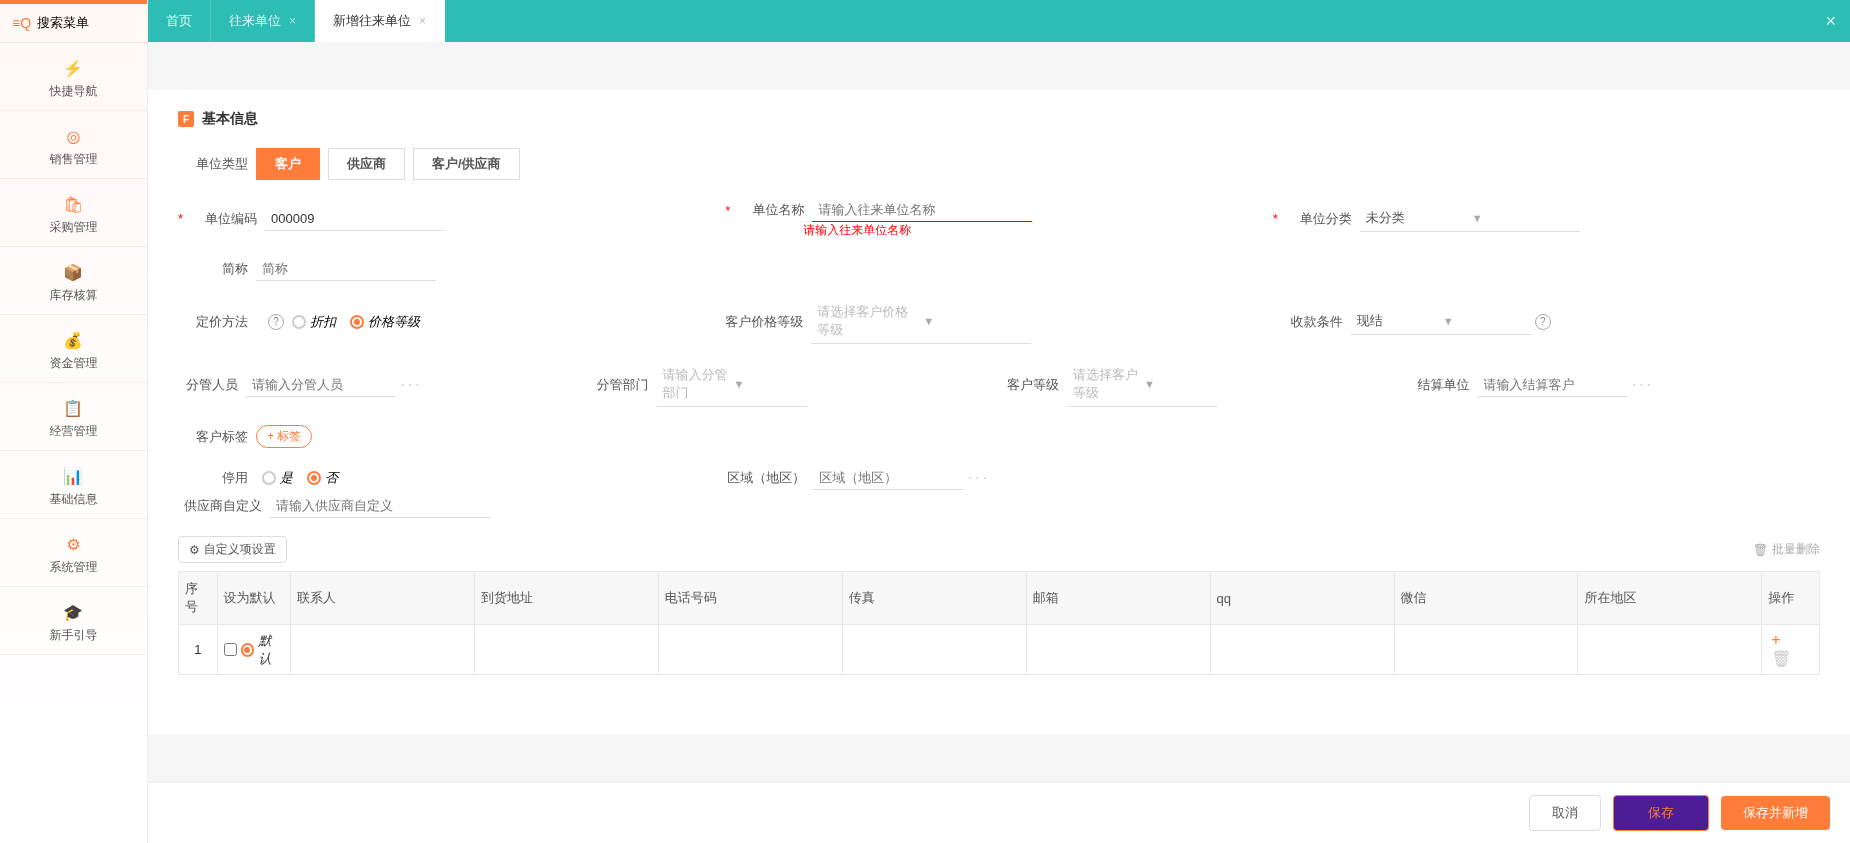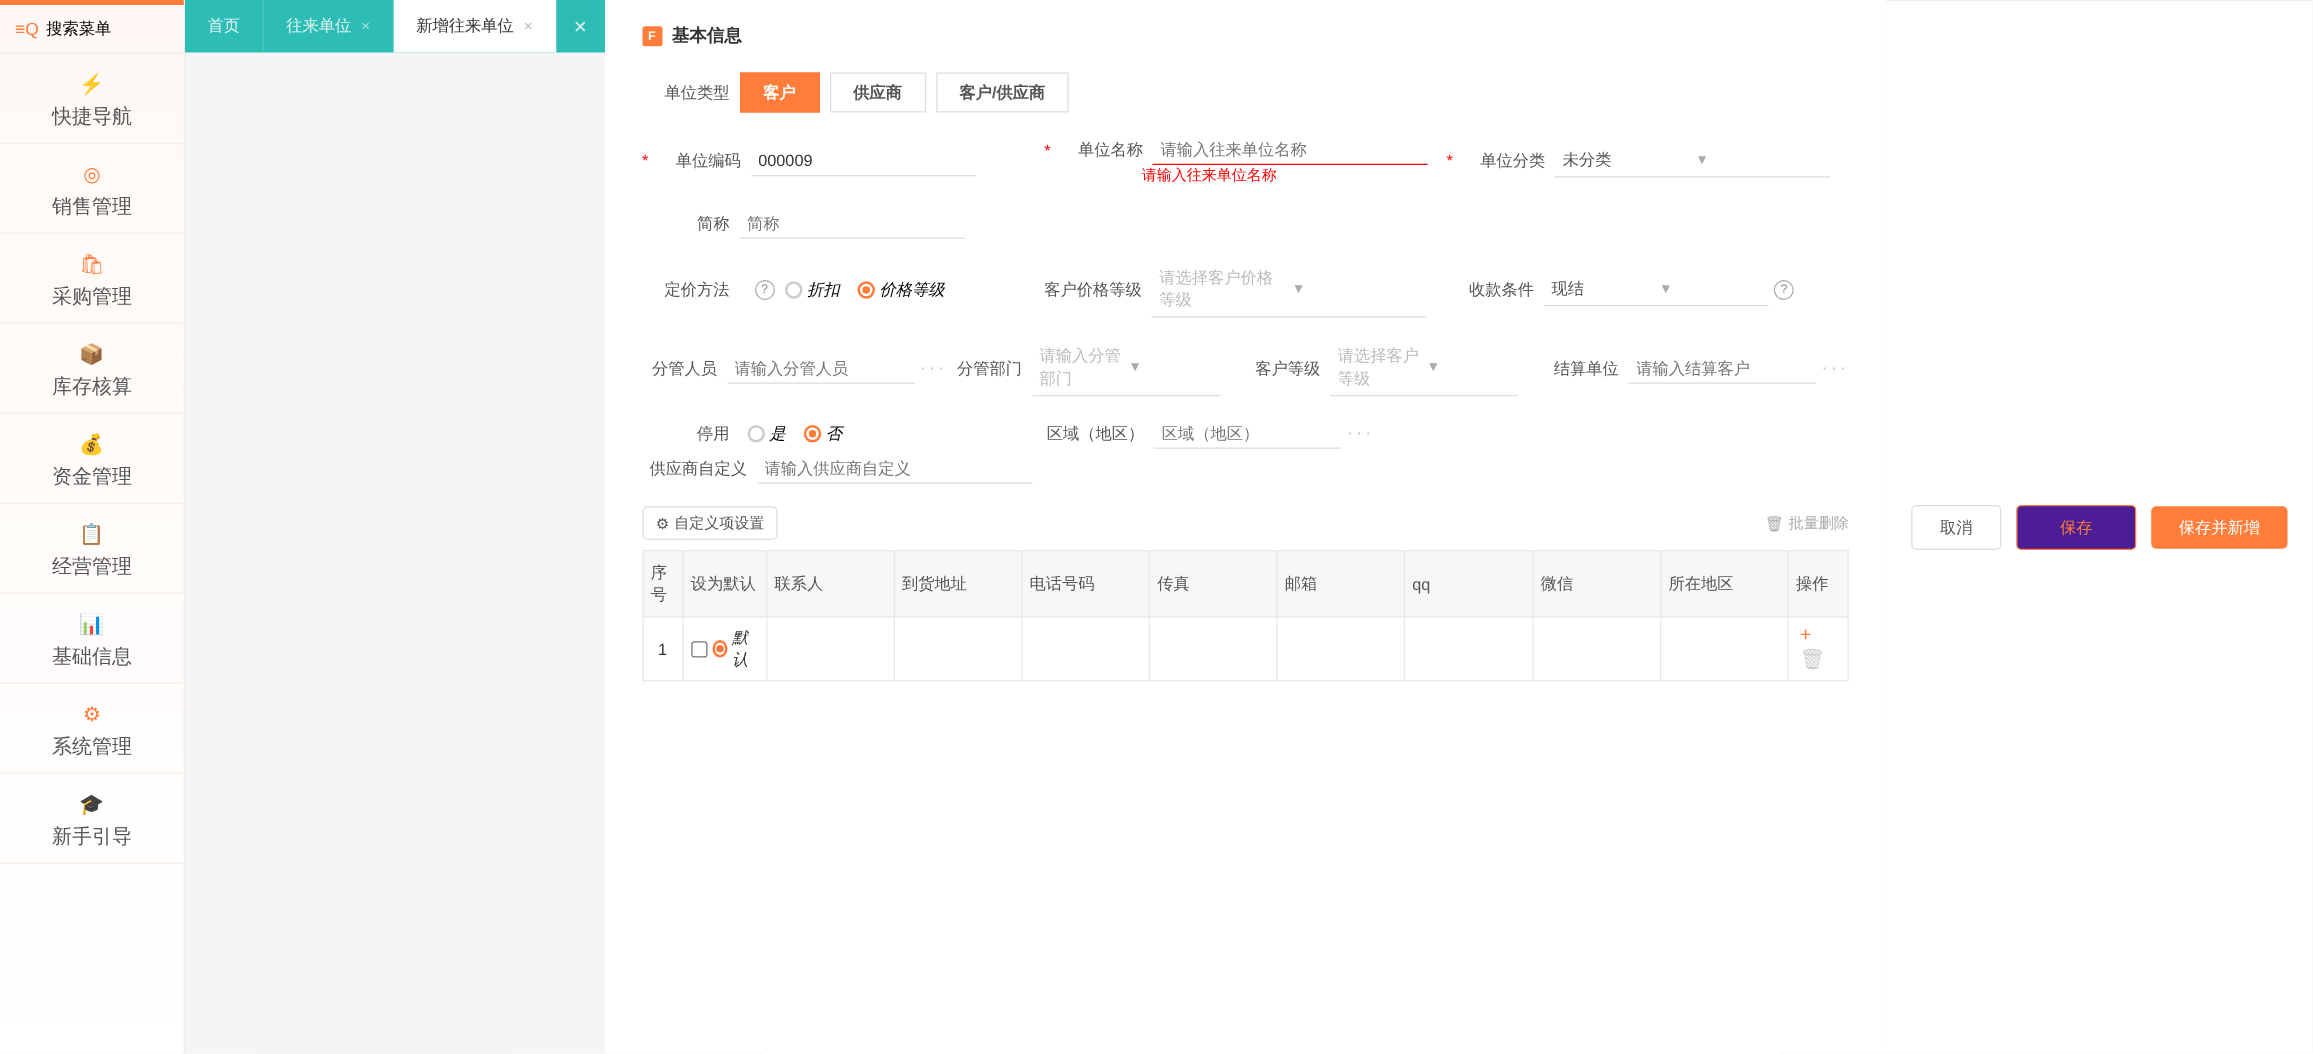--- a/index.html
+++ b/index.html
@@ -48,30 +48,31 @@
       width: 22px;
       height: 22px;
       margin-bottom: 4px;
       display: flex;
       align-items: center;
       justify-content: center;
       color: #ff7c3a;
       font-size: 16px;
     }
     .sidebar-item .label {
-      font-size: 16px;
+      font-size: 12px;
       color: #555;
     }
 
     
     .main {
       flex: 1;
       display: flex;
-      flex-direction: row;
+      flex-direction: column;
       overflow: hidden;
+      gap: 48px;
     }
 
     
     .tab-bar {
       background: #2dbdb5;
       display: flex;
       align-items: stretch;
       height: 42px;
       padding-left: 0;
       position: relative;
@@ -560,20 +561,26 @@
           <span class="arrow">▼</span>
         </div>
       </div>
       <div class="col-field">
         <span class="form-label" style="min-width:60px;">结算单位</span>
         <input type="text" class="form-input" style="width: 150px;" placeholder="请输入结算客户">
         <span class="more-btn">···</span>
       </div>
     </div>
 
+    <div class="form-row">
+      <span class="form-label" style="min-width:70px;">客户标签</span>
+      <button class="tag-btn">
+        <span>+ 标签</span>
+      </button>
+    </div>
 
     <div style="display:grid; grid-template-columns: 1fr 1fr 1fr; margin-bottom:4px;">
       <div class="col-field" style="gap:6px;">
         <span class="form-label" style="min-width:70px;">停用</span>
         <div class="radio-group">
           <div class="radio-item">
             <div class="radio-circle"></div>
             <span>是</span>
           </div>
           <div class="radio-item">

